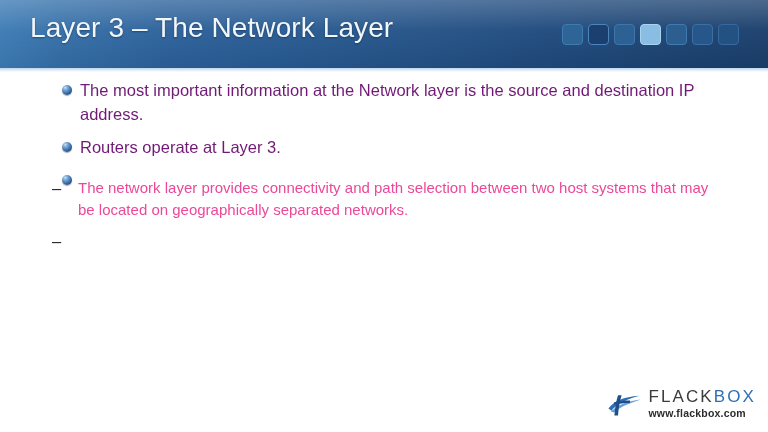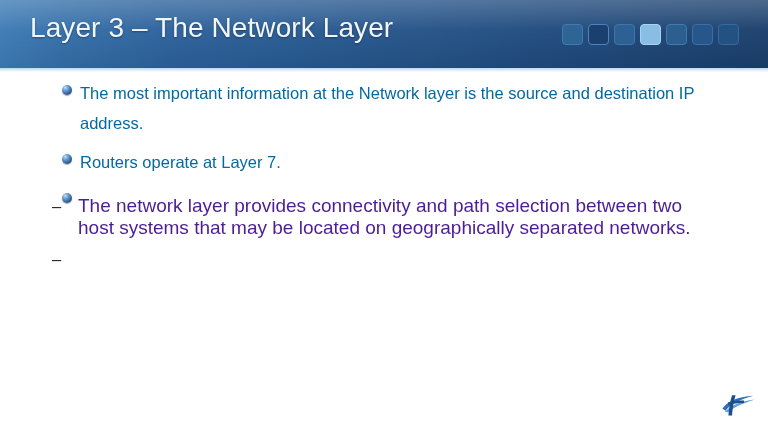--- a/index.html
+++ b/index.html
@@ -132,45 +132,45 @@
         #d5e6f5 0%,
         #8fb8dc 16%,
         #4a82bd 46%,
         #21497e 78%,
         #15355e 100%);
     box-shadow: 0 1px 1px rgba(0,0,0,0.35);
   }
   .item.lvl1 .text {
     margin-left: 18px;
     font-size: 16.5px;
-    line-height: 30px;
-    color: #0369a1;
+    line-height: 24px;
+    color: #701a75;
     max-width: 626px;
   }
 
   
   .item.lvl2 {
     padding-left: 52px;
     margin-bottom: 9px;
   }
   .item.lvl2 .marker {
     position: absolute;
     left: 52px;
     top: 0px;
     width: 13px;
     font-size: 16.5px;
     line-height: 22px;
     color: #262626;
     text-align: left;
   }
   .item.lvl2 .text {
     margin-left: 26px;
-    font-size: 19px;
+    font-size: 15px;
     line-height: 22px;
-    color: #4c1d95;
+    color: #ec4899;
     max-width: 640px;
   }
 
   
   .item.gap-top { margin-top: 4px; }
 
   
   .logo {
     position: absolute;
     right: 12px;
@@ -232,21 +232,21 @@
   <div class="body">
     <ul class="bullet-list">
 
       <li class="item lvl1">
         <span class="marker"></span>
         <span class="text">The most important information at the Network layer is the source and destination IP address.</span>
       </li>
 
       <li class="item lvl1">
         <span class="marker"></span>
-        <span class="text">Routers operate at Layer 7.</span>
+        <span class="text">Routers operate at Layer 3.</span>
       </li>
 
       <li class="item lvl1">
         <span class="marker"></span>
       </li>
 
       <li class="item lvl2 gap-top">
         <span class="marker">–</span>
         <span class="text">The network layer provides connectivity and path selection between two host systems that may be located on geographically separated networks.</span>
       </li>
@@ -258,15 +258,19 @@
     </ul>
   </div>
 
   <div class="logo">
     <svg class="logo-mark" viewBox="0 0 60 50">
       <path d="M4 34 C14 22, 28 15, 56 13 C30 20, 17 28, 9 38 Z" fill="#2f6fb5"></path>
       <path d="M8 39 C20 28, 34 22, 58 19 C34 27, 21 33, 13 41 Z" fill="#4a8fd0" opacity="0.85"></path>
       <path d="M20 12 C17 22, 15 33, 14 46 L20 46 C21 33, 23 22, 26 12 Z" fill="#1f4f8a"></path>
       <path d="M13 24 C20 22, 30 21, 40 21 L40 25 C30 25, 21 26, 14 28 Z" fill="#1f4f8a"></path>
     </svg>
+    <div class="logo-textblock">
+      <div class="logo-wordmark"><span class="logo-flack">FLACK</span><span class="logo-box">BOX</span></div>
+      <div class="logo-url">www.flackbox.com</div>
+    </div>
   </div>
 
 </div>
 
 </body></html>

